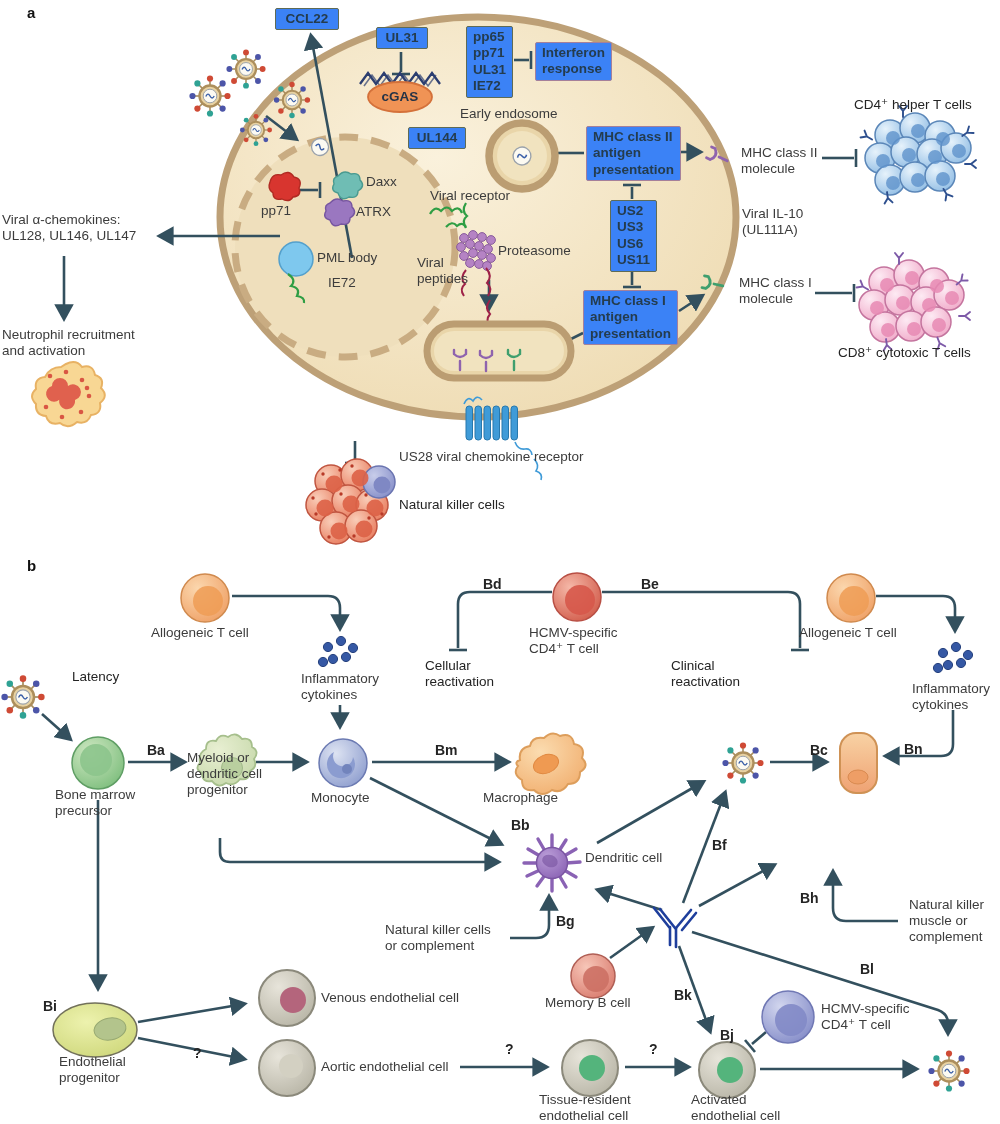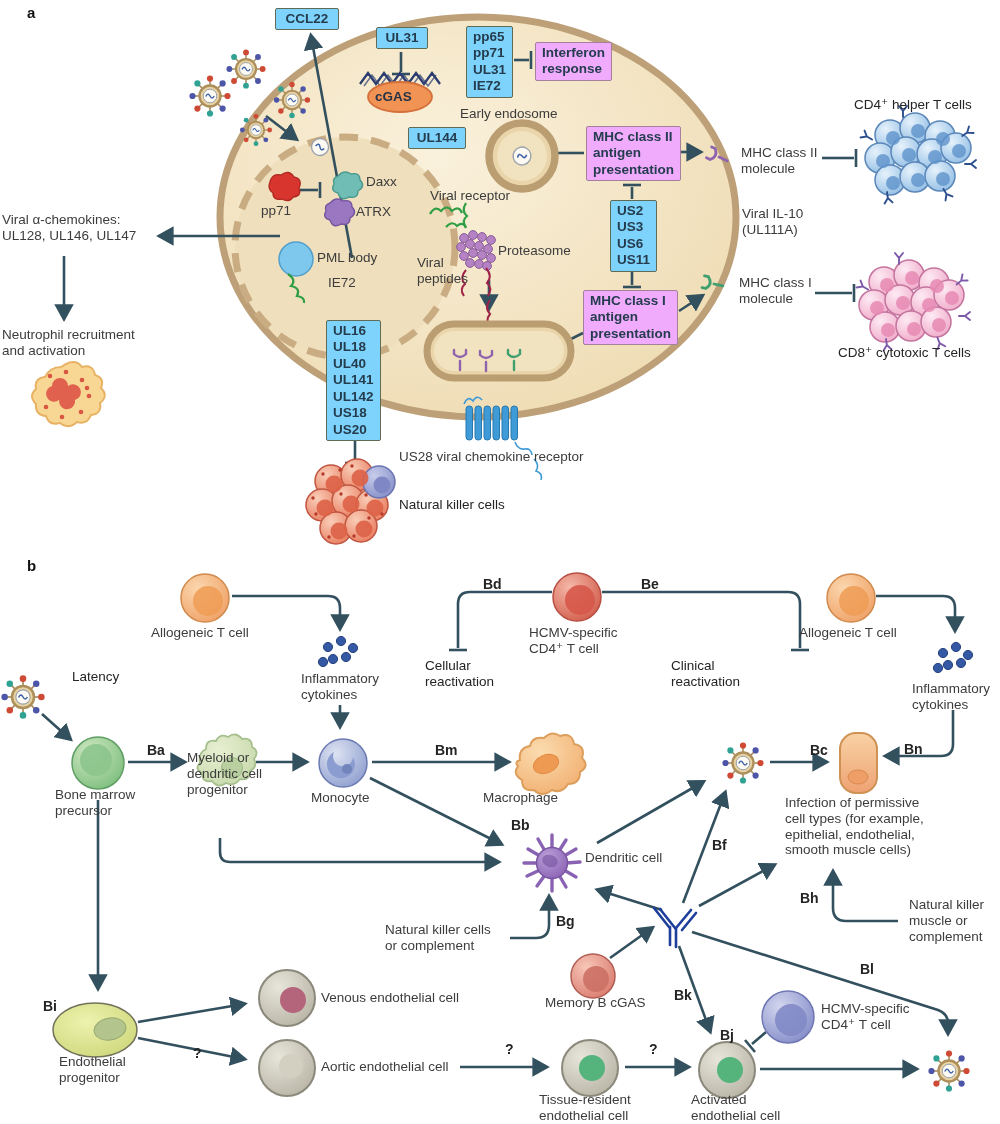--- a/index.html
+++ b/index.html
@@ -5,22 +5,22 @@
   html,body{margin:0;padding:0;background:#fff}
   .canvas{position:relative;width:1000px;height:1124px;background:#ffffff;
     font-family:"Liberation Sans","DejaVu Sans",sans-serif;overflow:hidden}
   svg.art{position:absolute;left:0;top:0}
   .lbl{position:absolute;font-size:13.5px;color:#3c3c3c;line-height:1.17;white-space:pre-line}
   .b{font-weight:400;color:#242424}
   .tag{position:absolute;font-size:14px;font-weight:700;color:#242424;line-height:1}
   .panel-letter{position:absolute;font-size:15px;font-weight:700;color:#111}
   .gbox,.pbox{position:absolute;font-size:13.5px;font-weight:600;color:#243c4e;
     line-height:1.22;padding:2px 6px;border-radius:2px;white-space:pre-line}
-  .gbox{background:#7dd3fc;border:1.6px solid #5f6b55}
-  .pbox{background:#f0abfc;border:1.6px solid #a5809a}
+  .gbox{background:#3b82f6;border:1.6px solid #5f6b55}
+  .pbox{background:#3b82f6;border:1.6px solid #a5809a}
   .ctr{text-align:center}
   .cgas-lbl{position:absolute;font-size:13.5px;font-weight:700;color:#263346}
 </style>
 </head>
 <body>
 
 <div class="canvas">
 
 <svg class="art" width="1000" height="1124" viewBox="0 0 1000 1124">
   <defs>
@@ -561,32 +561,25 @@
 <div class="lbl b" style="left:838px;top:345px">CD8⁺ cytotoxic T cells</div>
 <div class="lbl" style="left:430px;top:188px">Viral receptor</div>
 <div class="lbl" style="left:498px;top:243px">Proteasome</div>
 <div class="lbl" style="left:417px;top:255px">Viral
 peptides</div>
 <div class="lbl" style="left:366px;top:174px">Daxx</div>
 <div class="lbl" style="left:356px;top:204px">ATRX</div>
 <div class="lbl" style="left:261px;top:203px">pp71</div>
 <div class="lbl" style="left:317px;top:250px">PML body</div>
 <div class="lbl" style="left:328px;top:275px">IE72</div>
-<div class="cgas-lbl" style="left:375px;top:89px;width:50px;text-align:left">cGAS</div>
+<div class="cgas-lbl" style="left:375px;top:89px;width:50px;text-align:center">cGAS</div>
 <div class="lbl" style="left:2px;top:212px">Viral α-chemokines:
 UL128, UL146, UL147</div>
 <div class="lbl" style="left:2px;top:327px">Neutrophil recruitment
 and activation</div>
-<div class="gbox" style="left:326px;top:320px">UL16
-UL18
-UL40
-UL141
-UL142
-US18
-US20</div>
 <div class="lbl" style="left:399px;top:449px">US28 viral chemokine receptor</div>
 <div class="lbl b" style="left:399px;top:497px">Natural killer cells</div>
 
 <div class="panel-letter" style="left:27px;top:557px">b</div>
 <div class="lbl b" style="left:72px;top:669px">Latency</div>
 <div class="lbl" style="left:151px;top:625px">Allogeneic T cell</div>
 <div class="lbl" style="left:301px;top:671px">Inflammatory
 cytokines</div>
 <div class="tag" style="left:483px;top:577px">Bd</div>
 <div class="tag" style="left:641px;top:577px">Be</div>
@@ -605,33 +598,29 @@
 <div class="tag" style="left:147px;top:743px">Ba</div>
 <div class="lbl" style="left:187px;top:750px">Myeloid or
 dendritic cell
 progenitor</div>
 <div class="lbl" style="left:311px;top:790px">Monocyte</div>
 <div class="tag" style="left:435px;top:743px">Bm</div>
 <div class="lbl" style="left:483px;top:790px">Macrophage</div>
 <div class="tag" style="left:511px;top:818px">Bb</div>
 <div class="lbl" style="left:585px;top:850px">Dendritic cell</div>
 <div class="tag" style="left:810px;top:743px">Bc</div>
-<div class="lbl" style="left:785px;top:795px">Infection of permissive
-cell types (for example,
-epithelial, endothelial,
-smooth muscle cells)</div>
 <div class="tag" style="left:712px;top:838px">Bf</div>
 <div class="tag" style="left:800px;top:891px">Bh</div>
 <div class="lbl" style="left:909px;top:897px">Natural killer
 muscle or
 complement</div>
 <div class="lbl" style="left:385px;top:922px">Natural killer cells
 or complement</div>
 <div class="tag" style="left:556px;top:914px">Bg</div>
-<div class="lbl" style="left:545px;top:995px">Memory B cGAS</div>
+<div class="lbl" style="left:545px;top:995px">Memory B cell</div>
 <div class="tag" style="left:674px;top:988px">Bk</div>
 <div class="tag" style="left:860px;top:962px">Bl</div>
 <div class="lbl" style="left:821px;top:1001px">HCMV-specific
 CD4⁺ T cell</div>
 <div class="tag" style="left:720px;top:1028px">Bj</div>
 <div class="tag" style="left:43px;top:999px">Bi</div>
 <div class="lbl" style="left:59px;top:1054px">Endothelial
 progenitor</div>
 <div class="lbl" style="left:321px;top:990px">Venous endothelial cell</div>
 <div class="lbl" style="left:321px;top:1059px">Aortic endothelial cell</div>

